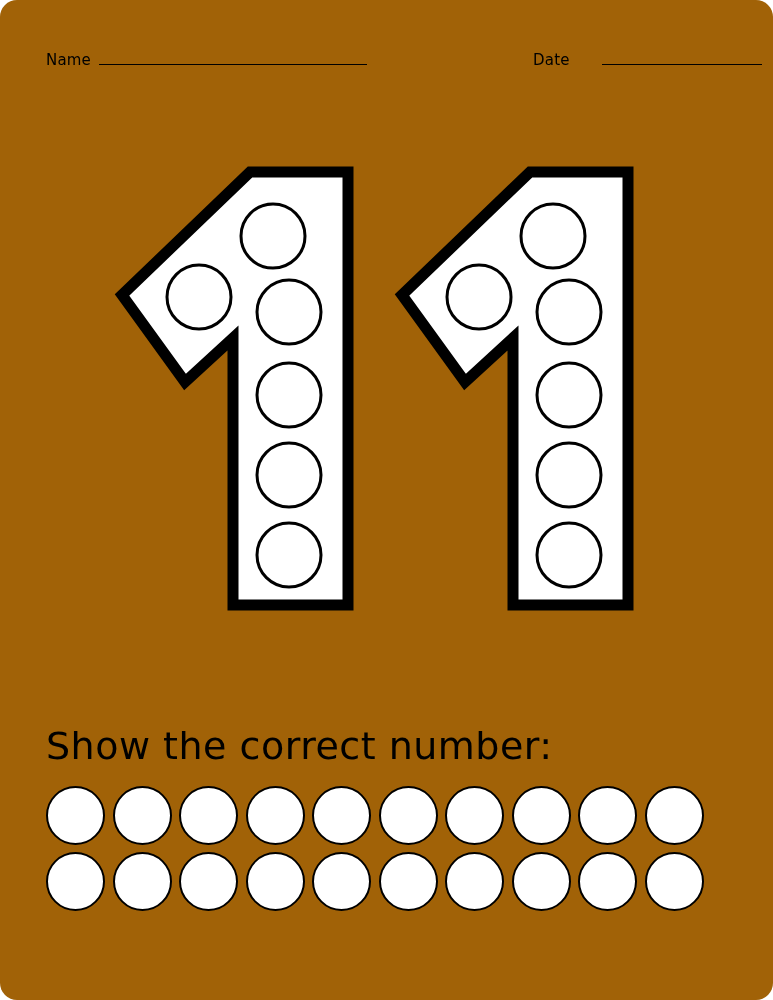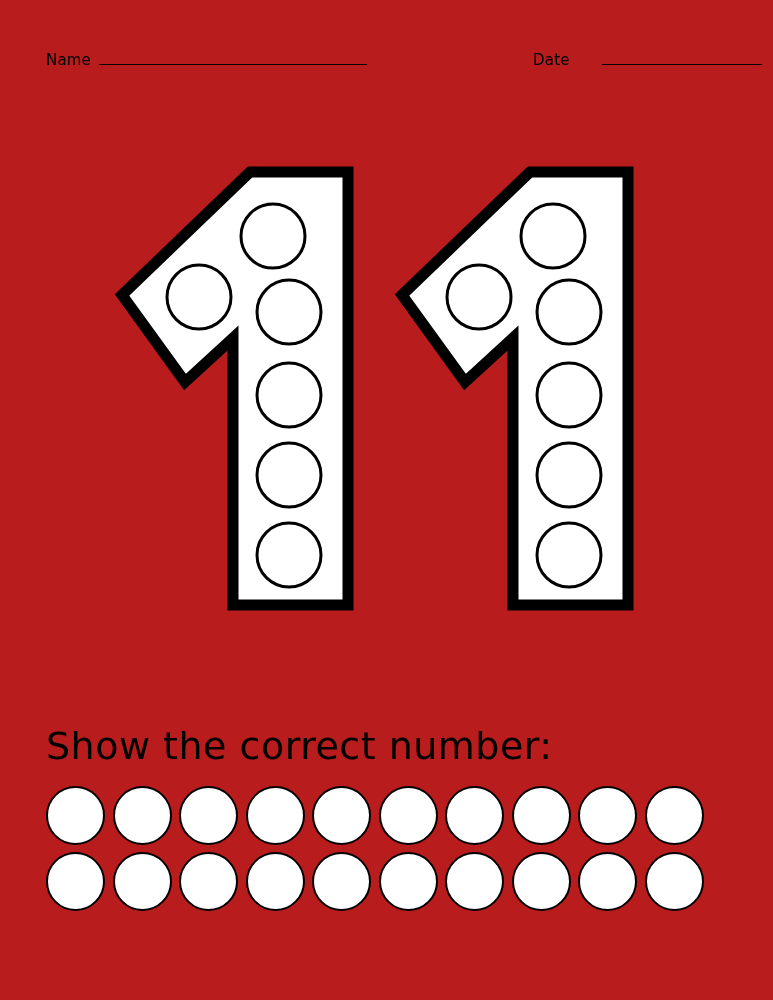--- a/index.html
+++ b/index.html
@@ -14,21 +14,22 @@
     font-family: "DejaVu Sans", sans-serif;
     color: #000000;
     overflow: hidden;
   }
 
   .page {
     position: absolute;
     left: 0; top: 0;
     width: 773px;
     height: 1000px;
-    background: #b91c1c;
+    background: #a16207;
+    border-radius: 17px;
   }
 
   
   .header {
     position: absolute;
     left: 0;
     top: 48px;
     width: 773px;
     height: 34px;
   }

